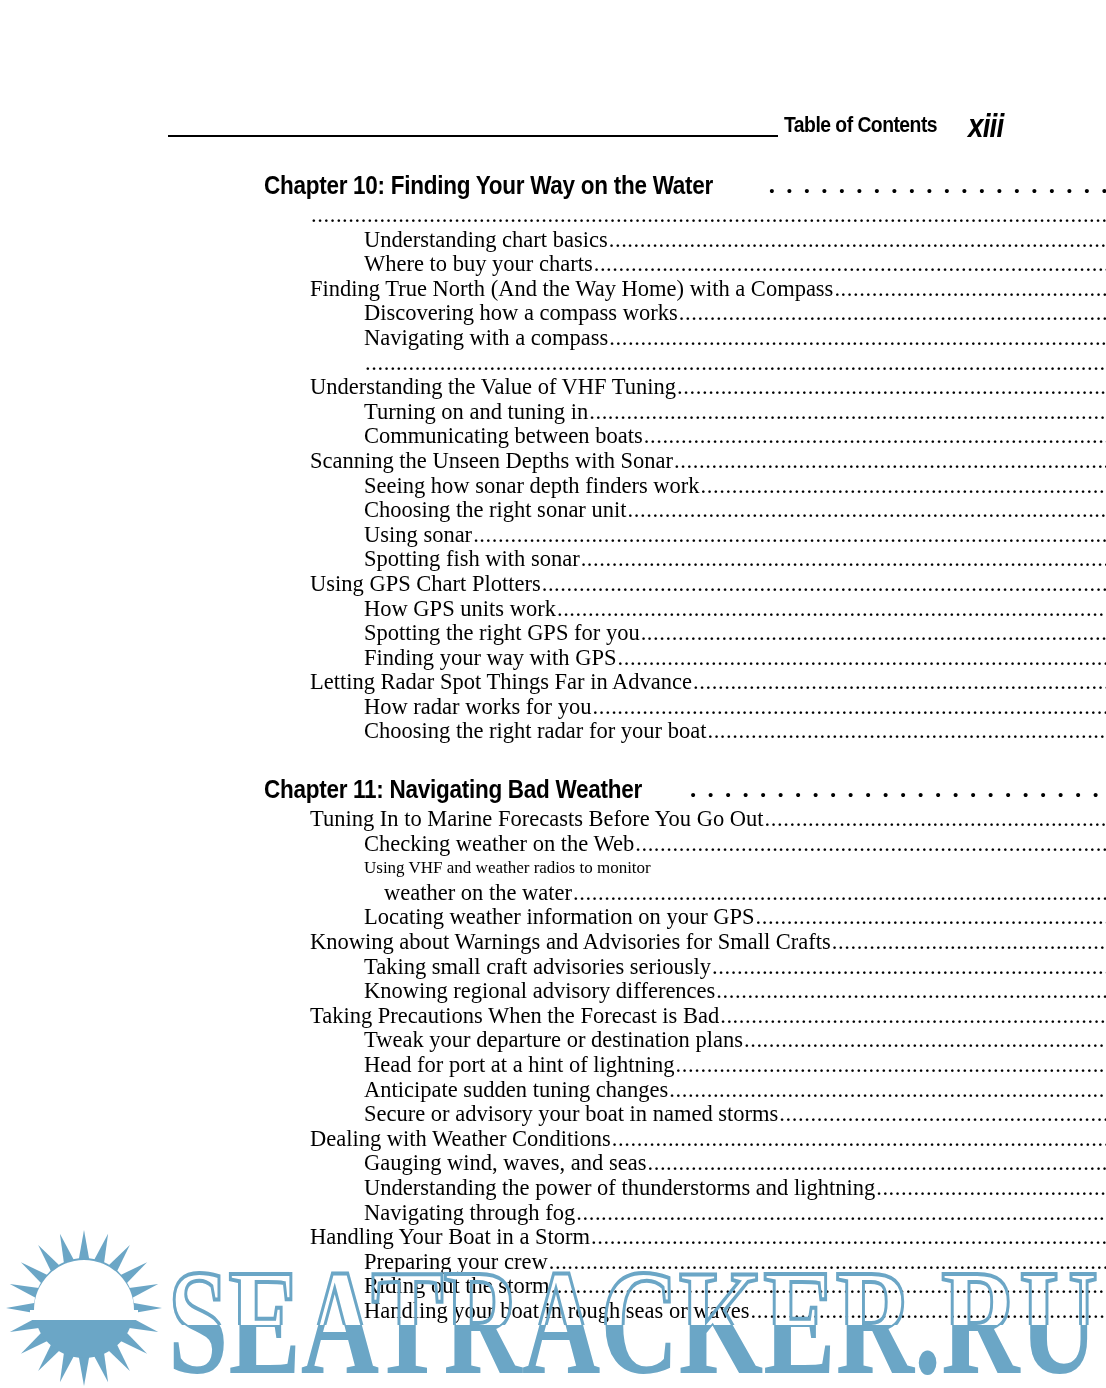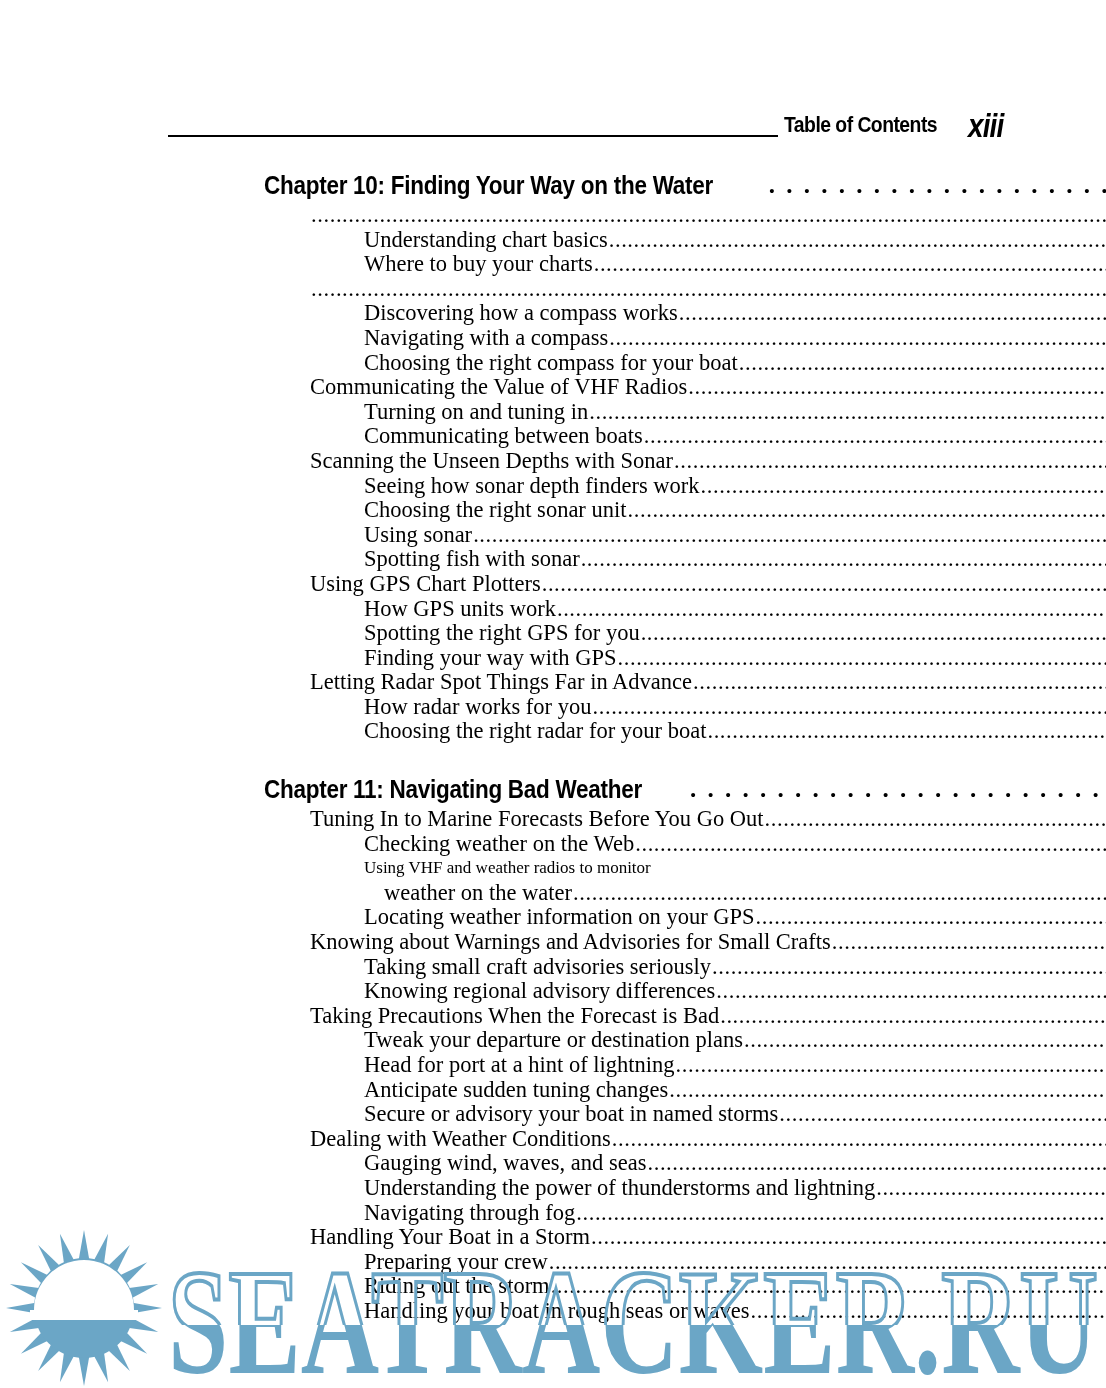--- a/index.html
+++ b/index.html
@@ -181,36 +181,36 @@
       </div>
       <div class="row l2-row">
         <span class="lbl">Understanding chart basics</span>
         <span class="lead">............................................................................................................................................</span>
       </div>
       <div class="row l2-row">
         <span class="lbl">Where to buy your charts</span>
         <span class="lead">............................................................................................................................................</span>
       </div>
       <div class="row l1-row">
+        <span class="lbl">Finding True North (And the Way Home) with a Compass</span>
         <span class="lead">............................................................................................................................................</span>
       </div>
       <div class="row l2-row">
         <span class="lbl">Discovering how a compass works</span>
         <span class="lead">............................................................................................................................................</span>
       </div>
       <div class="row l2-row">
         <span class="lbl">Navigating with a compass</span>
         <span class="lead">............................................................................................................................................</span>
       </div>
       <div class="row l2-row">
-        <span class="lbl">Choosing the right compass for your boat</span>
-        <span class="lead">............................................................................................................................................</span>
-      </div>
-      <div class="row l1-row">
-        <span class="lbl">Communicating the Value of VHF Radios</span>
+        <span class="lead">............................................................................................................................................</span>
+      </div>
+      <div class="row l1-row">
+        <span class="lbl">Understanding the Value of VHF Tuning</span>
         <span class="lead">............................................................................................................................................</span>
       </div>
       <div class="row l2-row">
         <span class="lbl">Turning on and tuning in</span>
         <span class="lead">............................................................................................................................................</span>
       </div>
       <div class="row l2-row">
         <span class="lbl">Communicating between boats</span>
         <span class="lead">............................................................................................................................................</span>
       </div>

